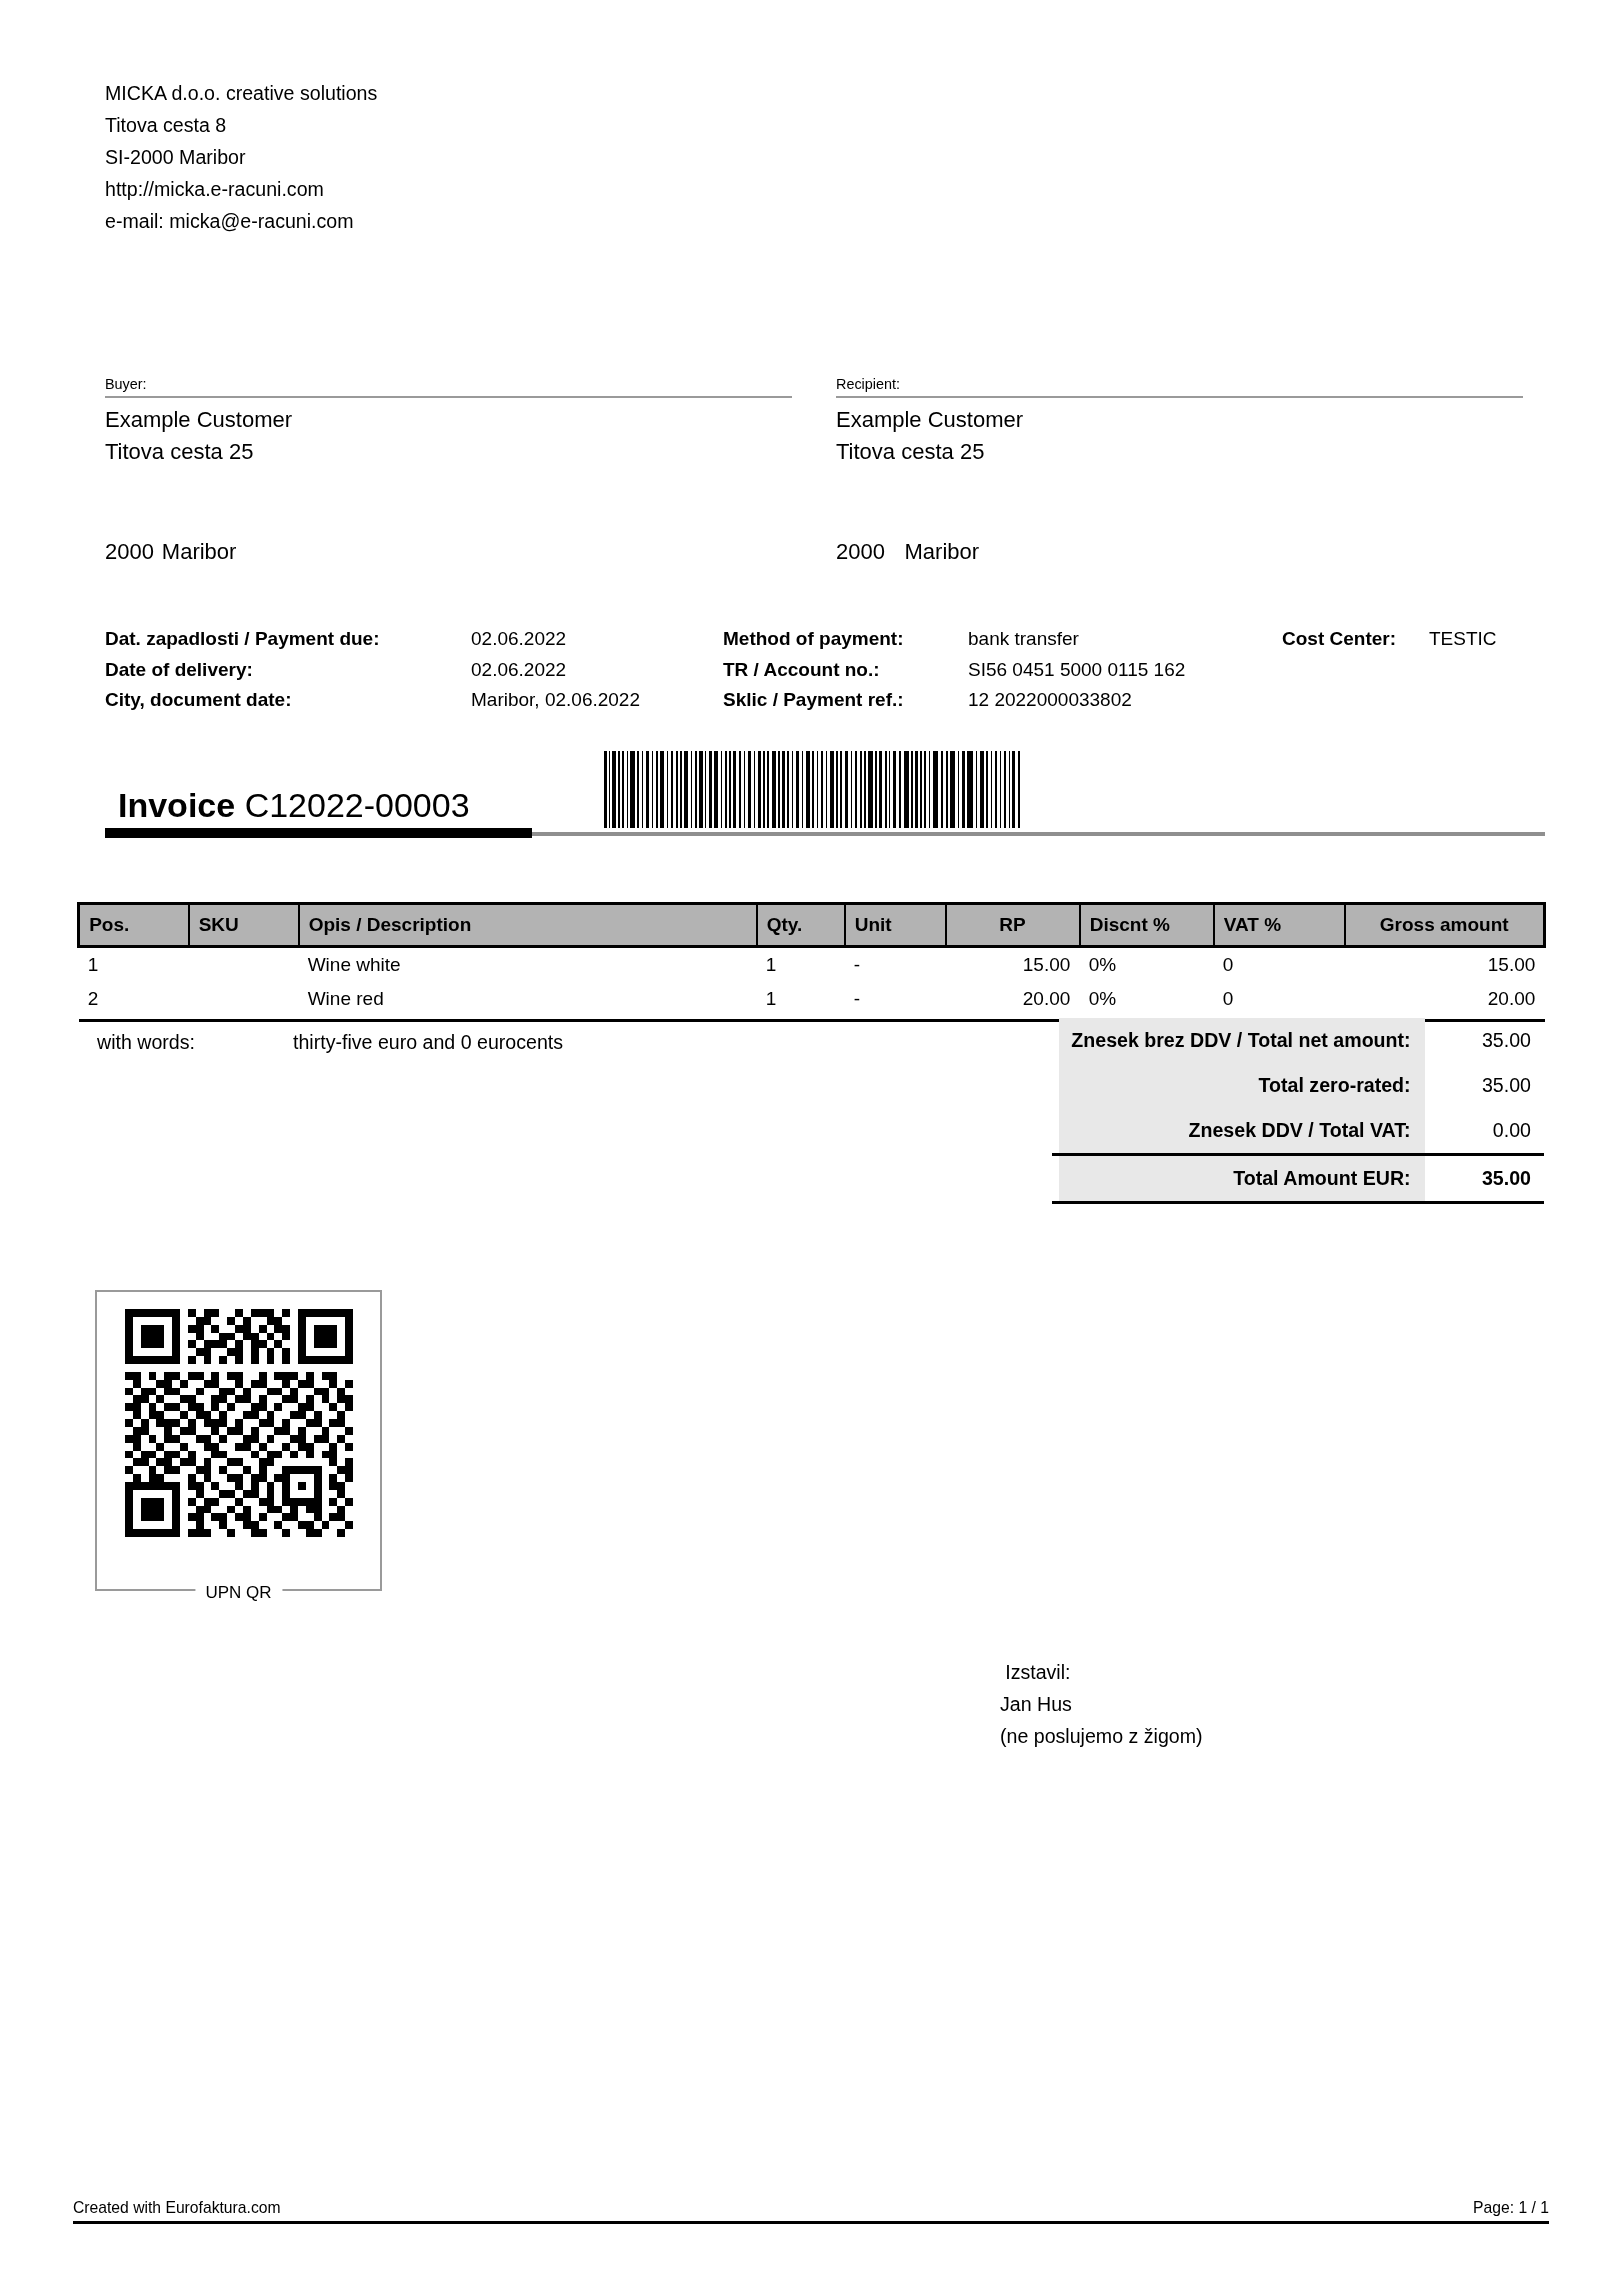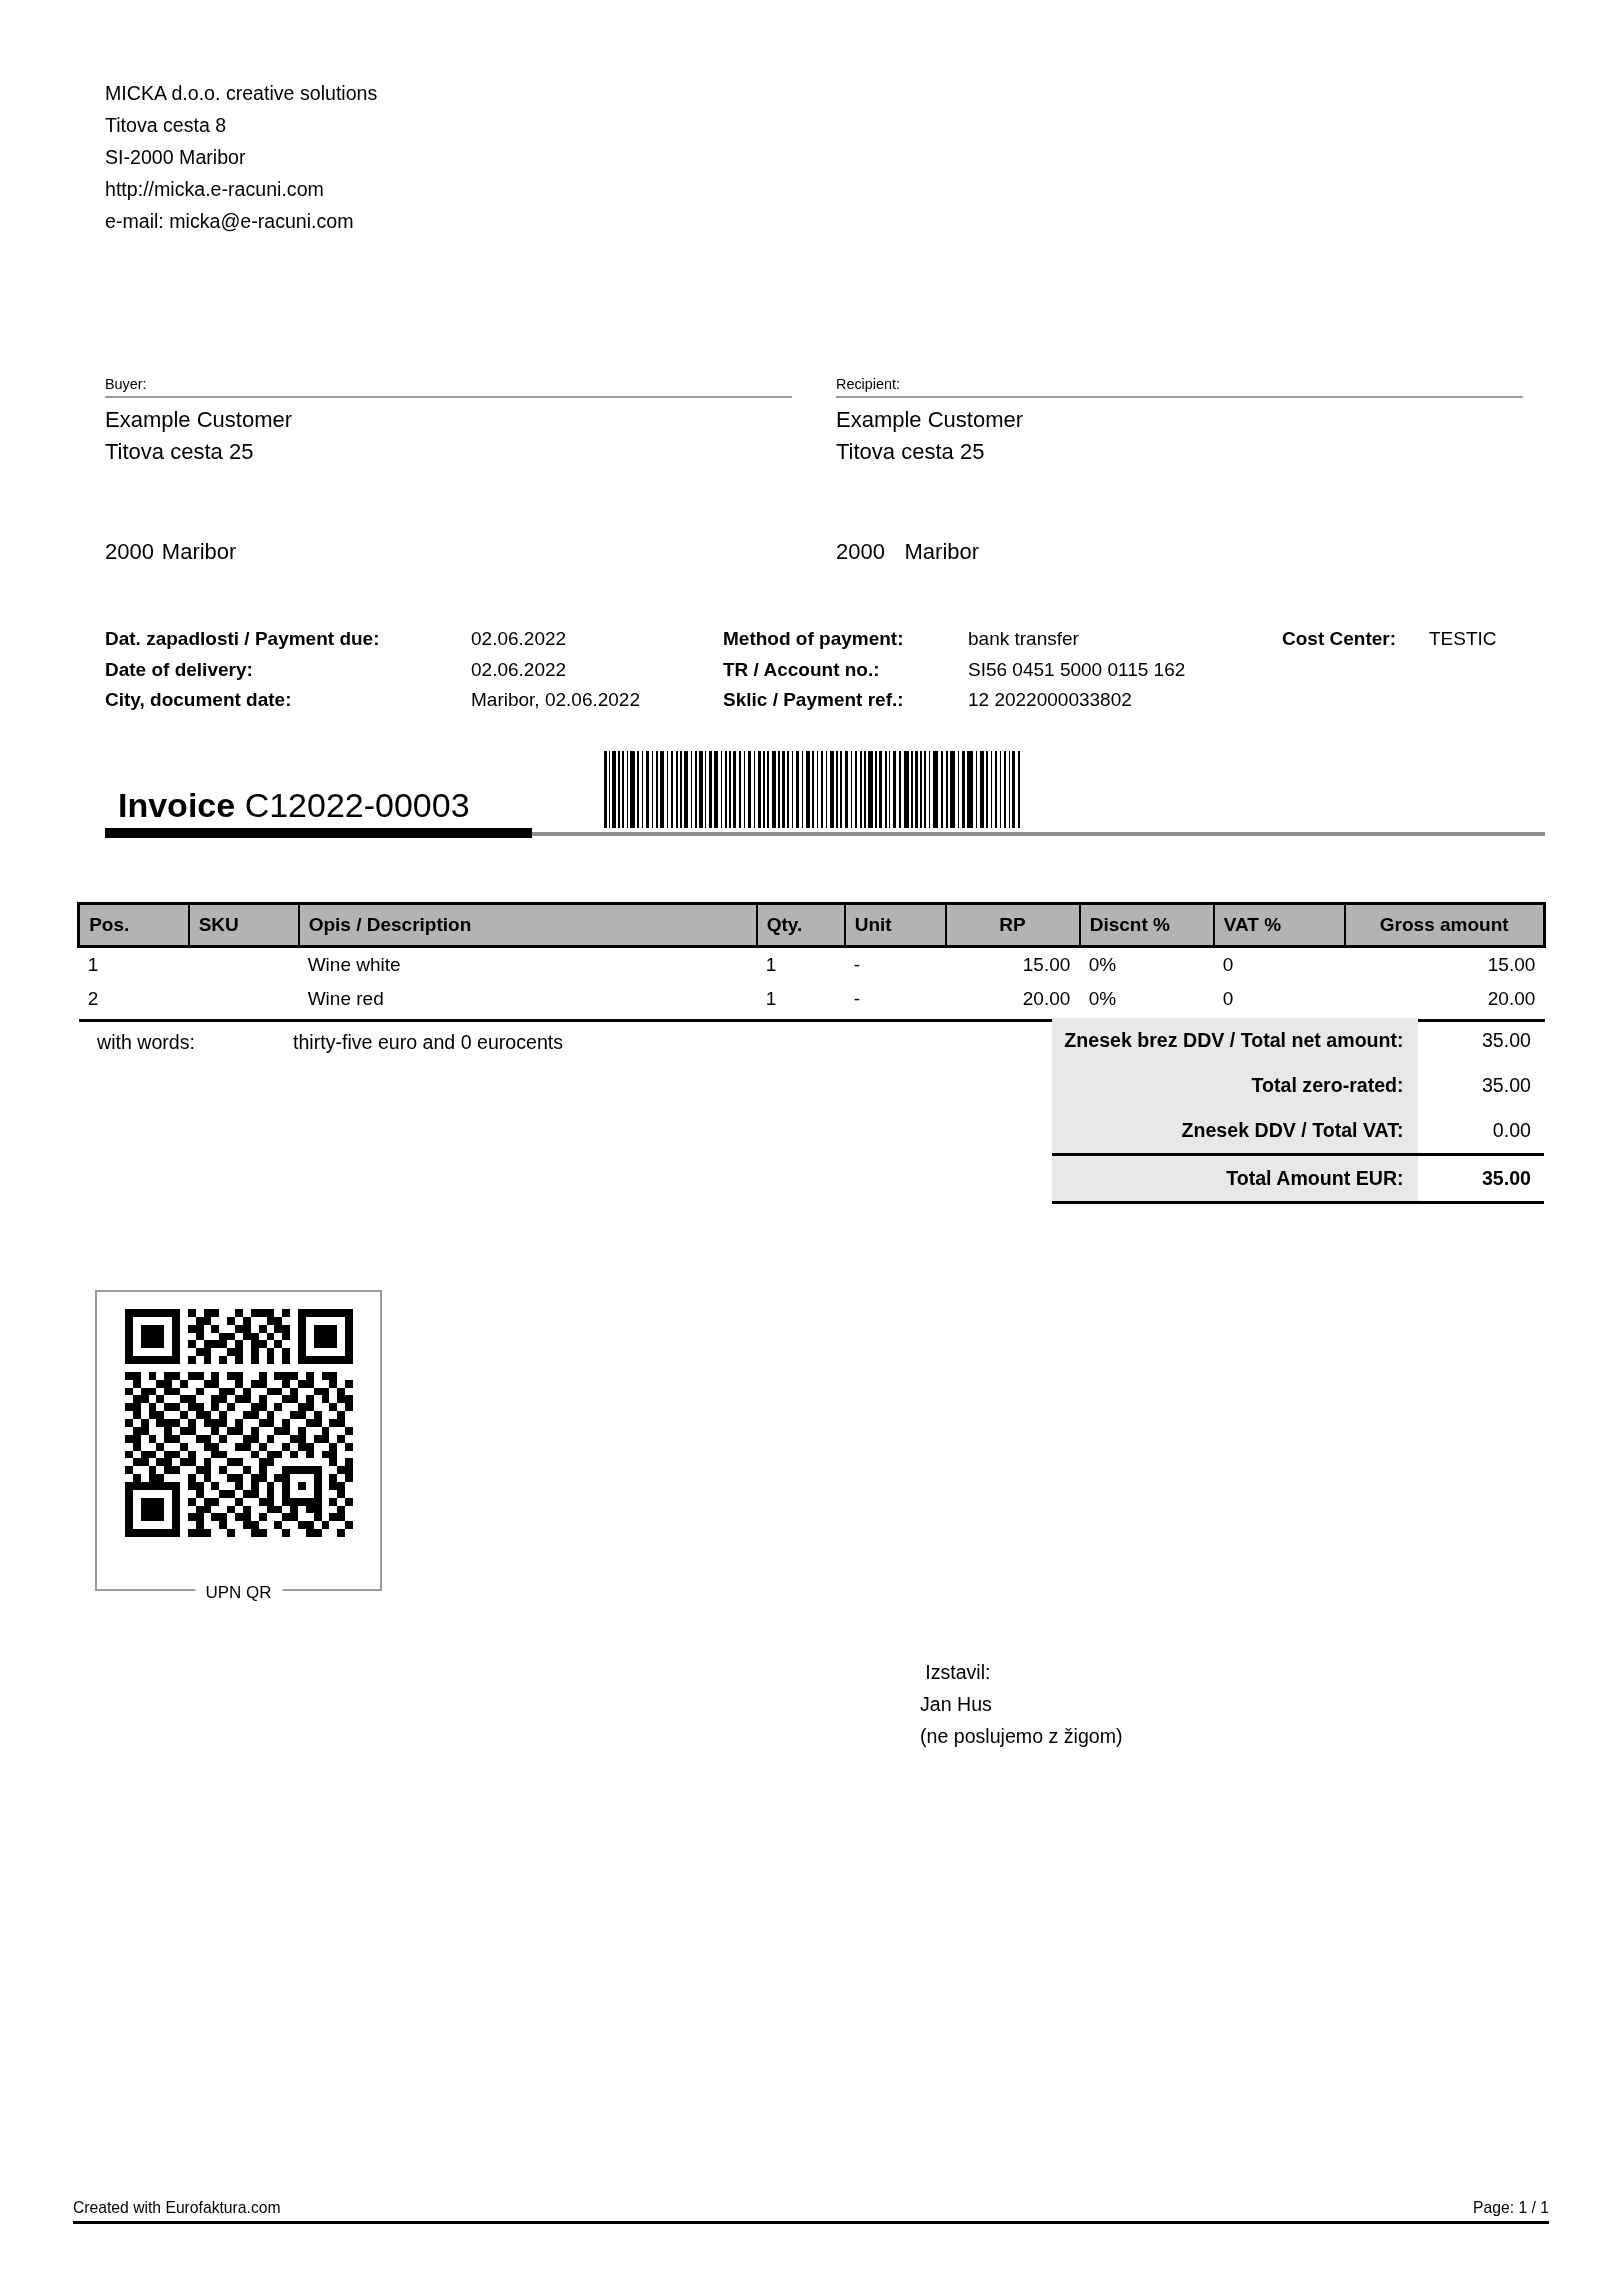--- a/index.html
+++ b/index.html
@@ -197,20 +197,21 @@
     flex: 0 0 366px;
     background: #e8e8e8;
     text-align: right;
     font-weight: bold;
     padding-right: 14.4px;
     box-sizing: border-box;
     height: 100%;
     display: flex;
     align-items: center;
     justify-content: flex-end;
+    margin-left: 7px;
   }
   .totals .tval {
     flex: 1 1 auto;
     text-align: right;
     padding-right: 13px;
   }
   .totals .grand {
     border-top: 3.3px solid #000;
     border-bottom: 3.3px solid #000;
   }
@@ -243,21 +244,21 @@
     background: #ffffff;
     padding: 0 10.5px;
     font-size: 17px;
     line-height: 19.6px;
     white-space: nowrap;
   }
 
   
   .signature {
     position: absolute;
-    left: 920px;
+    left: 1000px;
     top: 1656px;
     font-size: 19.6px;
     line-height: 32px;
   }
   .signature .ind { padding-left: 5.2px; }
 
   
   .footer {
     position: absolute;
     left: 73px;

